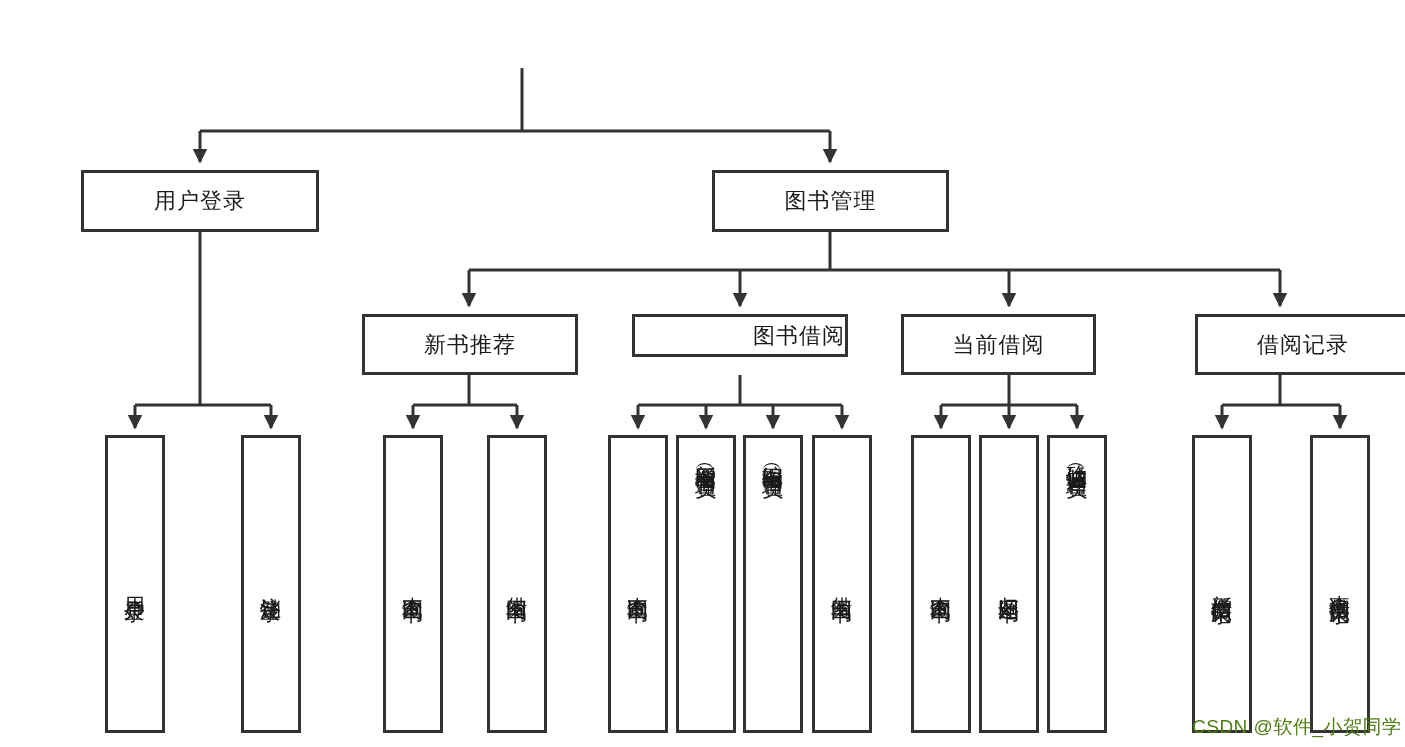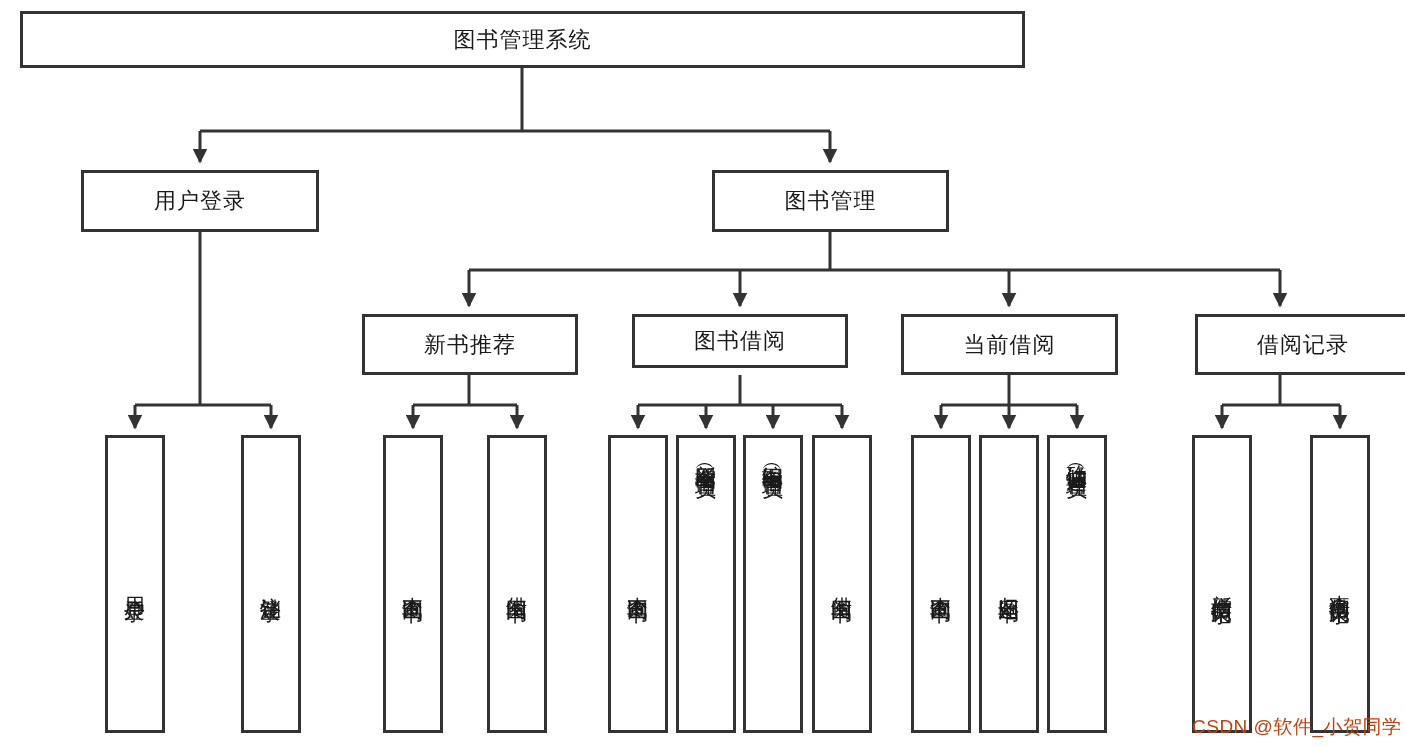--- a/index.html
+++ b/index.html
@@ -55,21 +55,21 @@
     display: block;
   }
   .node.v.centered {
     align-items: center;
   }
   .watermark {
     position: absolute;
     left: 1192px;
     top: 714px;
     font-size: 19px;
-    color: #c2410c;
+    color: #4d7c0f;
     white-space: nowrap;
     letter-spacing: 0.5px;
   }
 </style>
 </head>
 <body>
 
 <div id="canvas">
 
   <svg class="edges" viewBox="0 0 1405 747" xmlns="http://www.w3.org/2000/svg">
@@ -115,38 +115,35 @@
       <path d="M 1009 405 L 1009 428" marker-end="url(#arrowhead)"></path>
       <path d="M 1077 405 L 1077 428" marker-end="url(#arrowhead)"></path>
 
       <path d="M 1280 375 L 1280 405"></path>
       <path d="M 1222 405 L 1340 405"></path>
       <path d="M 1222 405 L 1222 428" marker-end="url(#arrowhead)"></path>
       <path d="M 1340 405 L 1340 428" marker-end="url(#arrowhead)"></path>
     </g>
   </svg>
 
-  <div class="node h" style="left:20px; top:11px; width:1005px; height:57px;">
-    <span>图书管理系统</span>
-  </div>
 
   <div class="node h" style="left:81px; top:170px; width:238px; height:62px;">
     <span>用户登录</span>
   </div>
   <div class="node h" style="left:362px; top:314px; width:216px; height:61px;">
     <span>新书推荐</span>
   </div>
 
   <div class="node h" style="left:712px; top:170px; width:237px; height:62px;">
     <span>图书管理</span>
   </div>
-  <div class="node h" style="left:632px; top:314px; width:216px; height:54px;">
+  <div class="node h" style="left:632px; top:314px; width:216px; height:43px;justify-content:flex-end;">
     <span>图书借阅</span>
   </div>
-  <div class="node h" style="left:901px; top:314px; width:217px; height:61px;">
+  <div class="node h" style="left:901px; top:314px; width:195px; height:61px;">
     <span>当前借阅</span>
   </div>
   <div class="node h" style="left:1172px; top:314px; width:216px; height:61px;margin-left:23px;">
     <span>借阅记录</span>
   </div>
 
   <div class="node v centered" style="left:105px; top:435px; width:60px; height:298px;">
     <span class="vtext">用户登录</span>
   </div>
   <div class="node v centered" style="left:241px; top:435px; width:60px; height:298px;">

